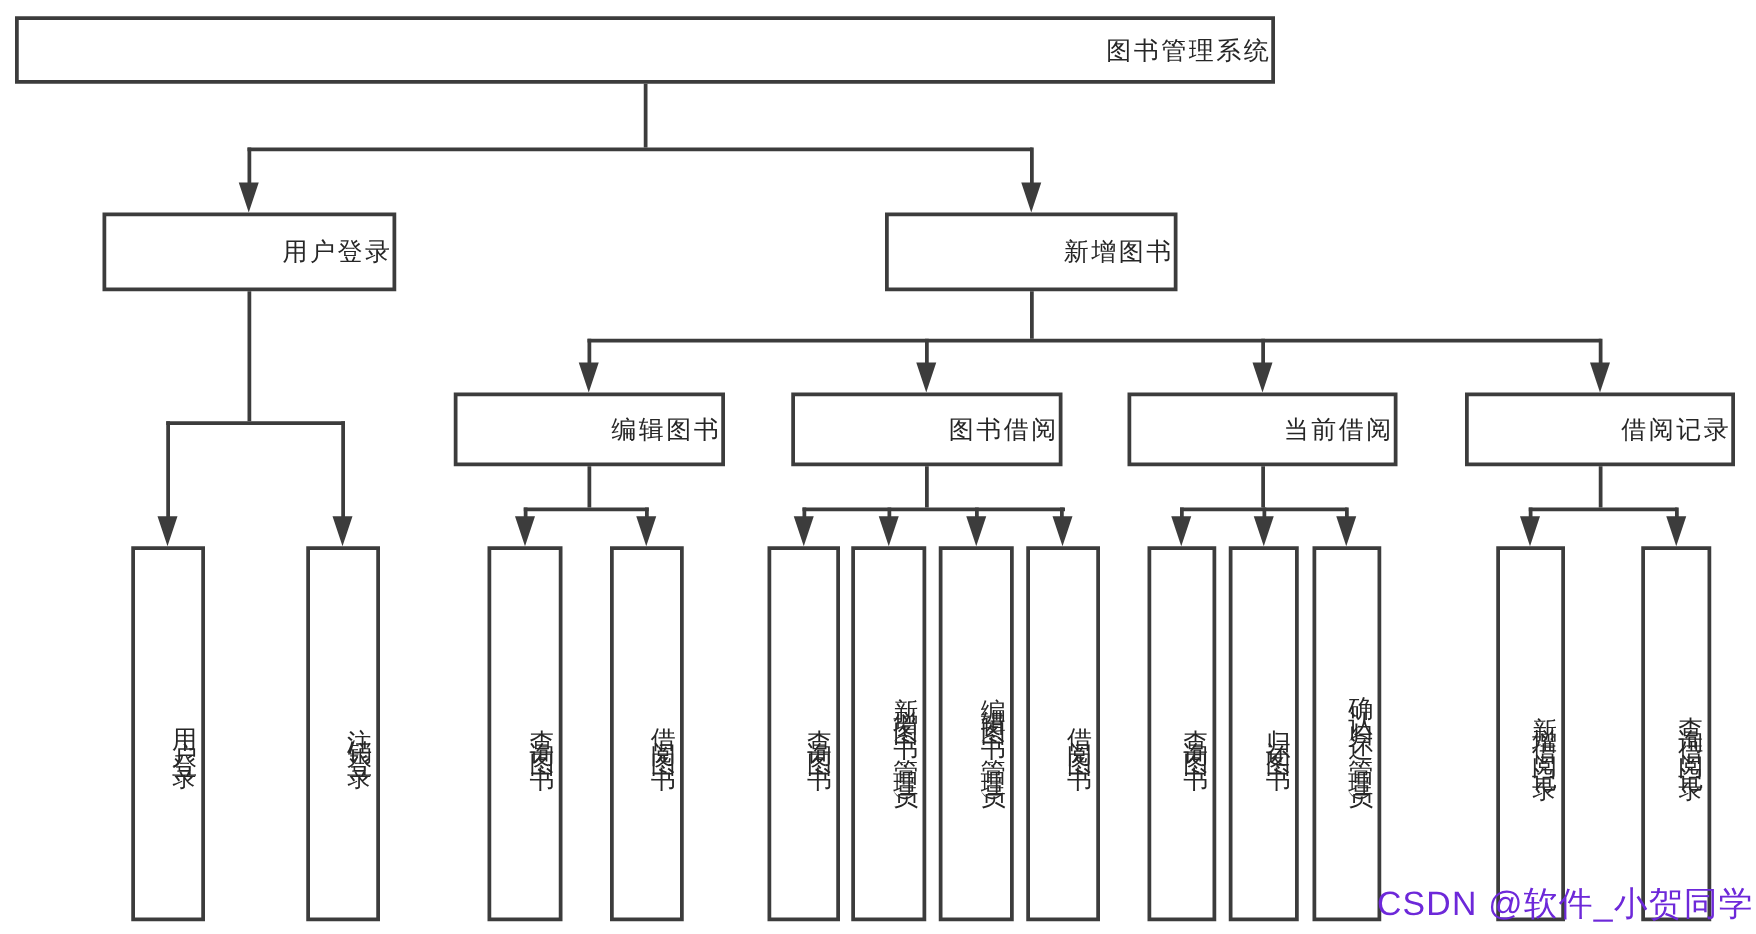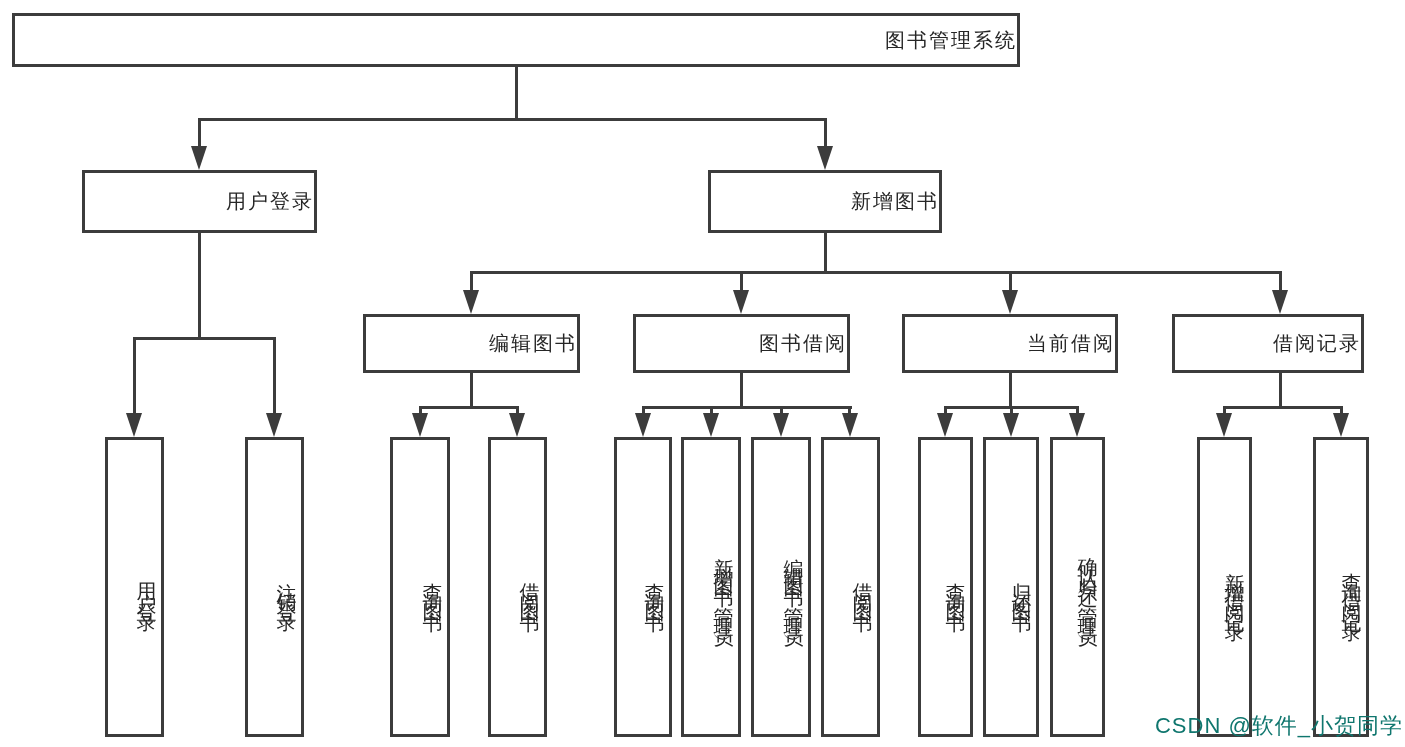--- a/index.html
+++ b/index.html
@@ -32,23 +32,23 @@
     position: absolute;
     width: 0; height: 0;
     border-left: 8px solid transparent;
     border-right: 8px solid transparent;
     border-top: 24px solid #3c3c3c;
   }
   .watermark {
     position: absolute;
     right: 2px;
     bottom: 6px;
-    font-size: 22px;
+    font-size: 27px;
     letter-spacing: 1px;
-    color: #0f766e;
+    color: #6d28d9;
   }
 </style>
 </head>
 <body>
 
 <div class="stage">
 
   <div class="box" style="left:12px; top:13px; width:1008px; height:54px;">
     <span>图书管理系统</span>
   </div>
@@ -87,21 +87,21 @@
 
   <div class="box" style="left:363px; top:314px; width:217px; height:59px;">
     <span>编辑图书</span>
   </div>
   <div class="box" style="left:633px; top:314px; width:217px; height:59px;">
     <span>图书借阅</span>
   </div>
   <div class="box" style="left:902px; top:314px; width:216px; height:59px;">
     <span>当前借阅</span>
   </div>
-  <div class="box" style="left:1172px; top:314px; width:192px; height:59px;">
+  <div class="box" style="left:1172px; top:314px; width:216px; height:59px;">
     <span>借阅记录</span>
   </div>
 
   <div class="vline" style="left:470px; top:373px; height:33px;"></div>
   <div class="hline" style="left:419px; top:406px; width:100px;"></div>
   <div class="vline" style="left:419px; top:406px; height:9px;"></div>
   <div class="arrow" style="left:412px; top:413px;"></div>
   <div class="vline" style="left:516px; top:406px; height:9px;"></div>
   <div class="arrow" style="left:509px; top:413px;"></div>
 

